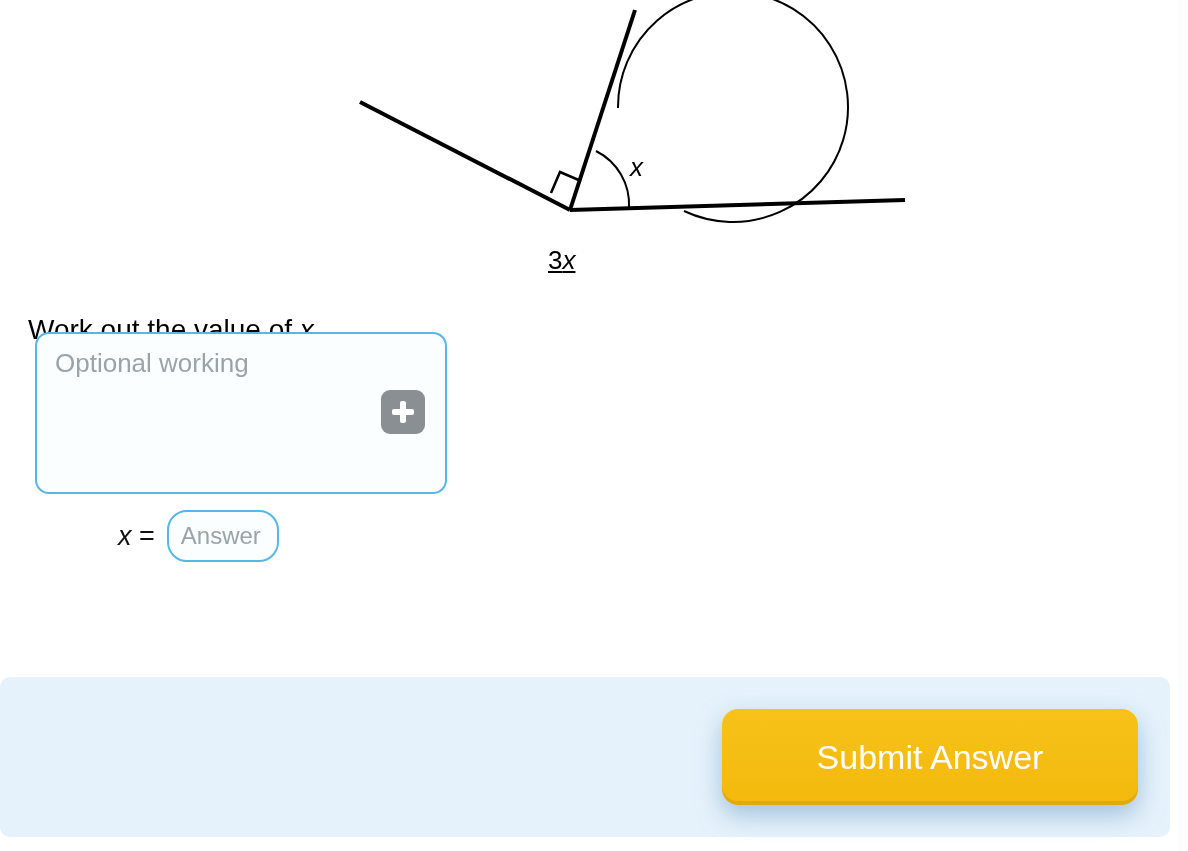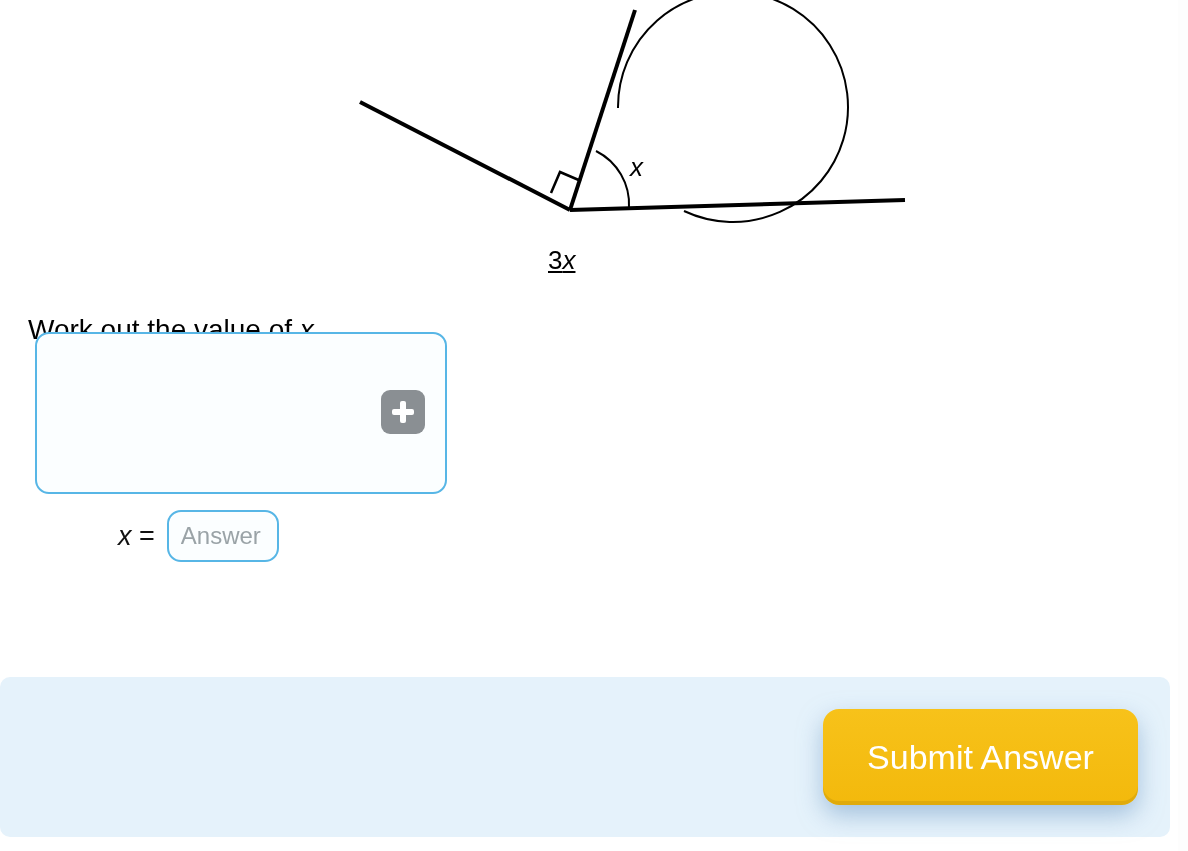--- a/index.html
+++ b/index.html
@@ -78,21 +78,21 @@
   .answer-label {
     font-size: 27px;
     color: #111;
   }
   .answer-label .ital { font-style: italic; }
   .answer-input {
     width: 112px;
     height: 52px;
     background: #fbfeff;
     border: 2px solid #57b6e6;
-    border-radius: 14px;
+    border-radius: 20px;
     font-size: 24px;
     padding: 15px 12px;
     color: #333;
     outline: none;
   }
   .answer-input::placeholder { color: #9aa3a7; }
 
   .footer-bar {
     position: absolute;
     left: 0;
@@ -100,21 +100,21 @@
     width: 1170px;
     height: 160px;
     background: #e5f2fb;
     border-radius: 10px;
   }
 
   .submit-btn {
     position: absolute;
     right: 40px;
     bottom: 46px;
-    width: 315px;
+    width: 416px;
     height: 96px;
     background: linear-gradient(#f7c21a, #f3b90c);
     border: none;
     border-radius: 16px;
     font-size: 34px;
     color: #ffffff;
     cursor: pointer;
     box-shadow: 0 10px 24px rgba(120,160,200,0.6), inset 0 -4px 0 rgba(0,0,0,0.08);
   }
 
@@ -147,20 +147,21 @@
     </svg>
     <div class="dlabel" style="left:300px; top:152px;">x</div>
     <div class="dlabel" style="left:218px; top:245px; font-style:normal;text-decoration:underline;"><span style="font-style:normal;">3</span><span style="font-style:italic;">x</span></div>
   </div>
 
   <div class="prompt">
     <span>Work out the value of </span><span class="ital">x</span><span>.</span>
   </div>
 
   <div class="working-box">
+    <div class="working-placeholder">Optional working</div>
     <div class="plus-btn">
       <svg width="28" height="28" viewBox="0 0 28 28">
         <rect x="11" y="3" width="6" height="22" rx="2" fill="#fff"></rect>
         <rect x="3" y="11" width="22" height="6" rx="2" fill="#fff"></rect>
       </svg>
     </div>
   </div>
 
   <div class="answer-row">
     <div class="answer-label">

